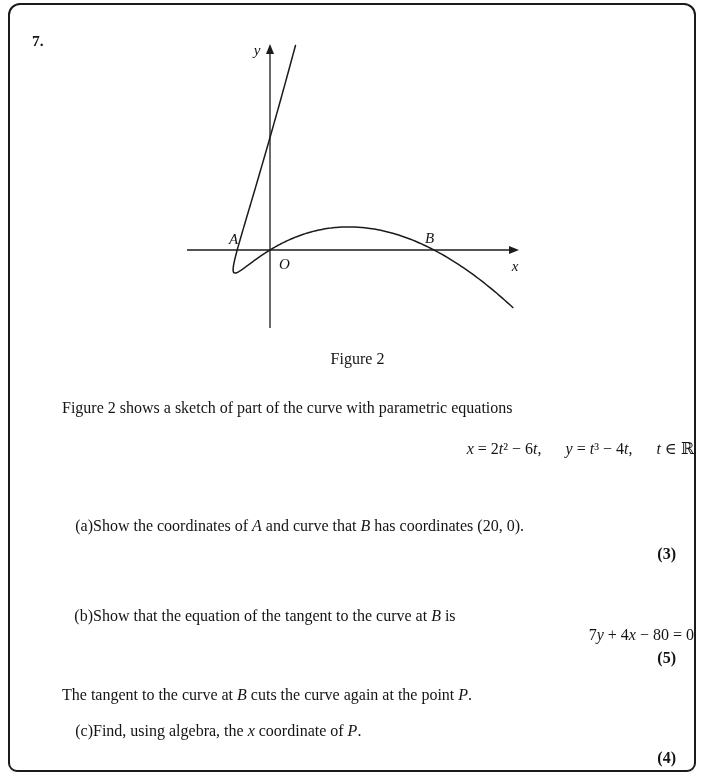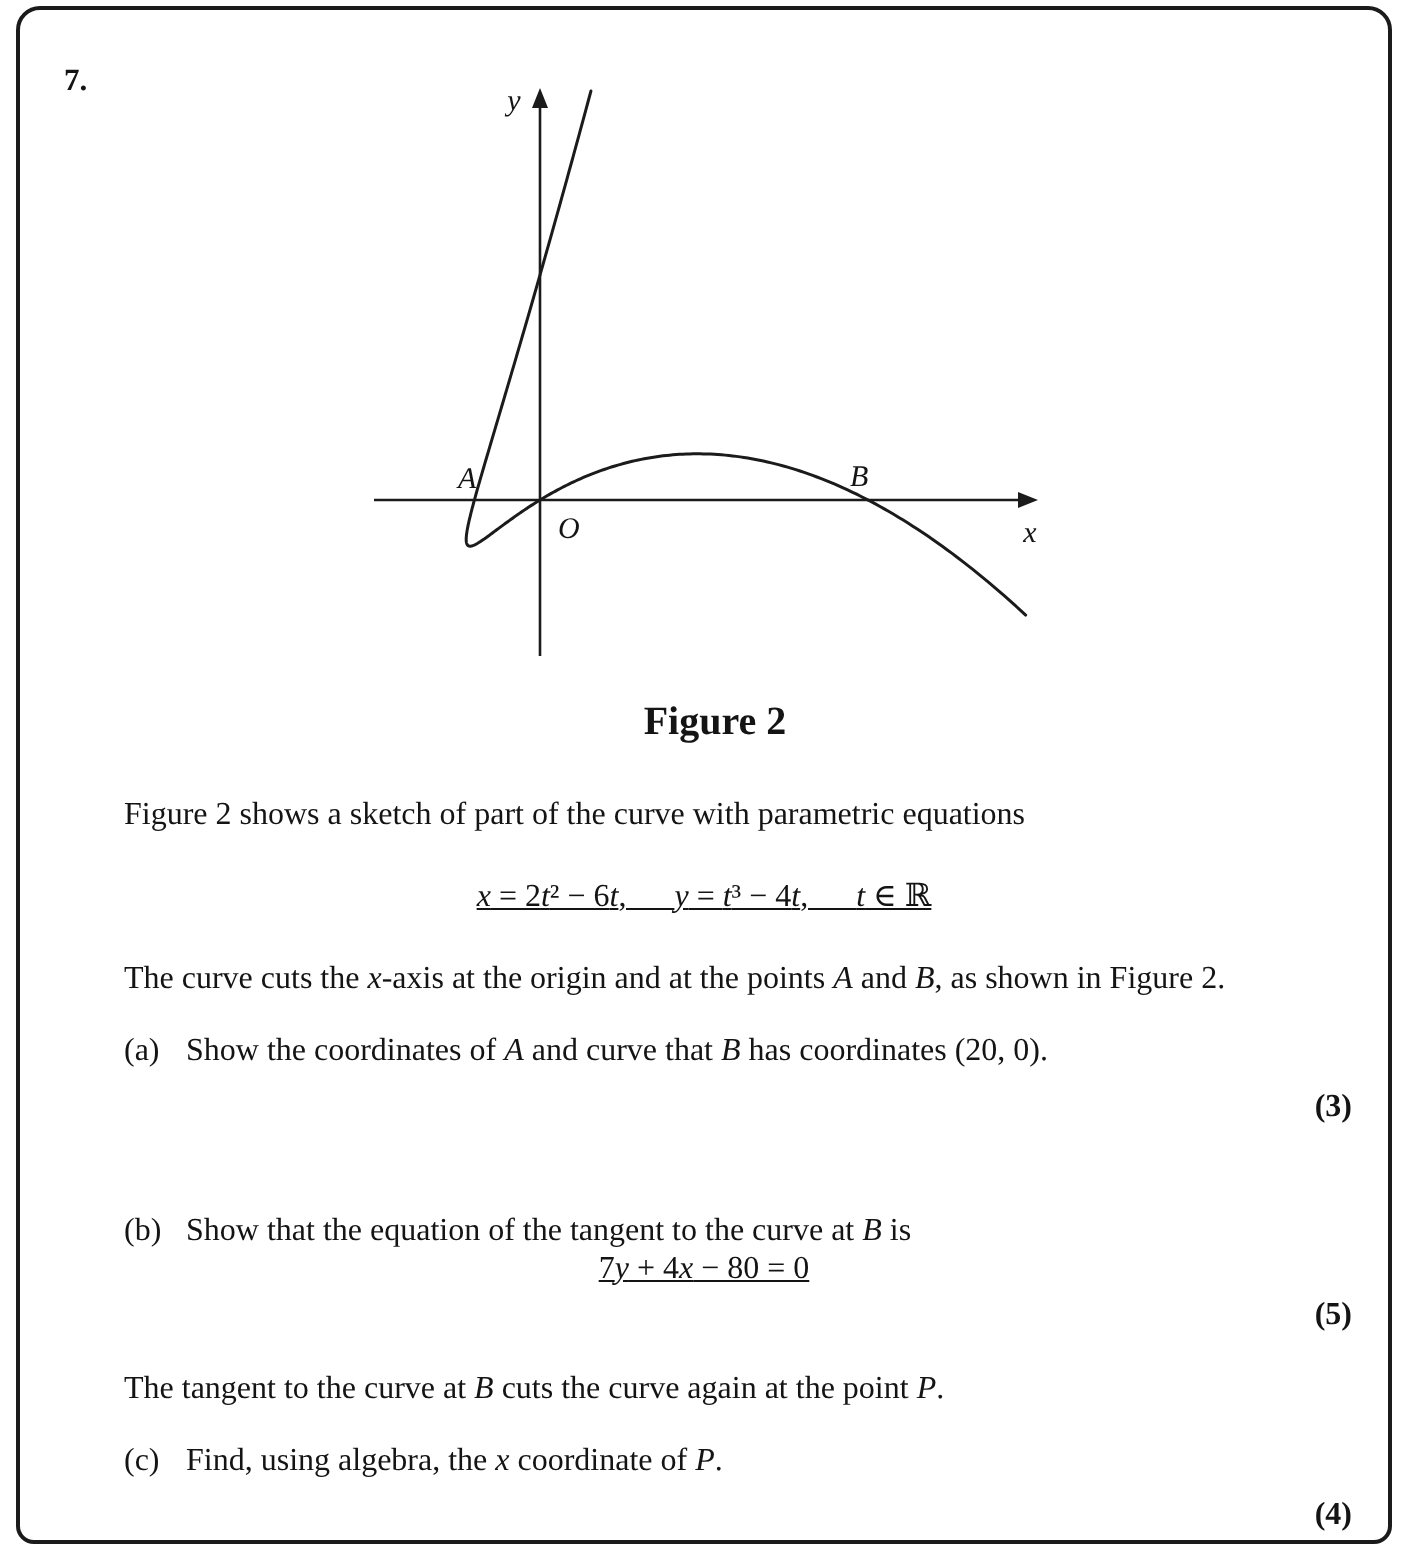--- a/index.html
+++ b/index.html
@@ -7,24 +7,24 @@
     width:701px;height:774px;background:#ffffff;overflow:hidden;position:relative;
     font-family:"Liberation Serif","DejaVu Serif",serif;color:#141414;
   }
   .frame{
     position:absolute;left:8px;top:3px;right:5px;bottom:2px;
     border:2px solid #1b1b1b;border-radius:12px 12px 9px 9px;background:#fff;
   }
   .abs{position:absolute;}
   .qnum{left:22px;top:27px;font-weight:bold;font-size:15.5px;}
   .figwrap{left:175px;top:33px;width:345px;height:294px;}
-  .caption{left:175px;top:345px;width:345px;text-align:center;font-weight:bold;font-size:20px;}
-  .line{font-size:16px;line-height:1.3;white-space:nowrap;}
+  .caption{left:175px;top:345px;width:345px;text-align:center;font-weight:normal;font-size:16px;}
+  .line{font-size:16px;line-height:1.3;white-space:nowrap;text-align:right;}
   .p-intro{left:52px;top:393px;}
-  .p-eq{left:0;width:100%;top:434px;text-align:center;text-decoration:underline;}
+  .p-eq{left:0;width:100%;top:434px;text-align:right;}
   .p-cuts{left:52px;top:475px;}
   .part{left:52px;top:511px;}
   .part-b{top:577px;margin-top:24px;}
   .part-c{top:716px;}
   .plabel{display:inline-block;width:31px;}
   .marks{right:18px;font-weight:bold;font-size:16px;}
   .m-a{top:539px;}
   .m-b{top:643px;}
   .m-c{top:743px;}
   .b-eq{top:620px;}
@@ -57,21 +57,20 @@
       <text x="240" y="205">B</text>
     </svg>
   </div>
 
   <div class="abs caption">Figure 2</div>
 
   <div class="abs line p-intro"><span>Figure 2 shows a sketch of part of the curve with parametric equations</span></div>
 
   <div class="abs line p-eq"><span class="it">x</span><span> = 2</span><span class="it">t</span><span>² − 6</span><span class="it">t</span><span>,  </span><span class="it">y</span><span> = </span><span class="it">t</span><span>³ − 4</span><span class="it">t</span><span>,  </span><span class="it">t</span><span> ∈ ℝ</span></div>
 
-  <div class="abs line p-cuts"><span>The curve cuts the </span><span class="it">x</span><span>-axis at the origin and at the points </span><span class="it">A</span><span> and </span><span class="it">B</span><span>, as shown in Figure 2.</span></div>
 
   <div class="abs line part">
     <span class="plabel">(a)</span><span><span>Show the coordinates of </span><span class="it">A</span><span> and curve that </span><span class="it">B</span><span> has coordinates (20, 0).</span></span>
   </div>
   <div class="abs line marks m-a">(3)</div>
 
   <div class="abs line part part-b">
     <span class="plabel">(b)</span><span><span>Show that the equation of the tangent to the curve at </span><span class="it">B</span><span> is</span></span>
   </div>
   <div class="abs line p-eq b-eq"><span>7</span><span class="it">y</span><span> + 4</span><span class="it">x</span><span> − 80 = 0</span></div>

